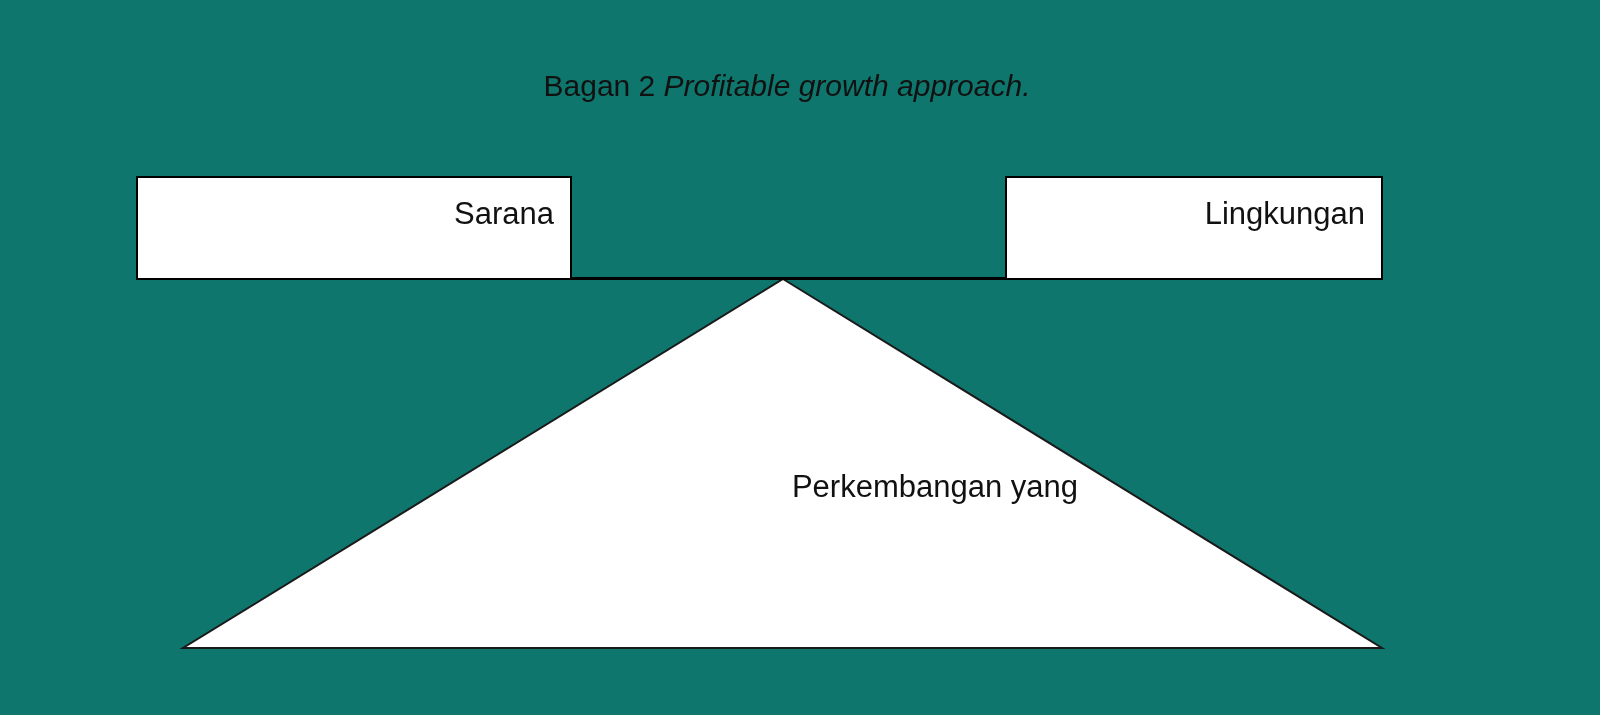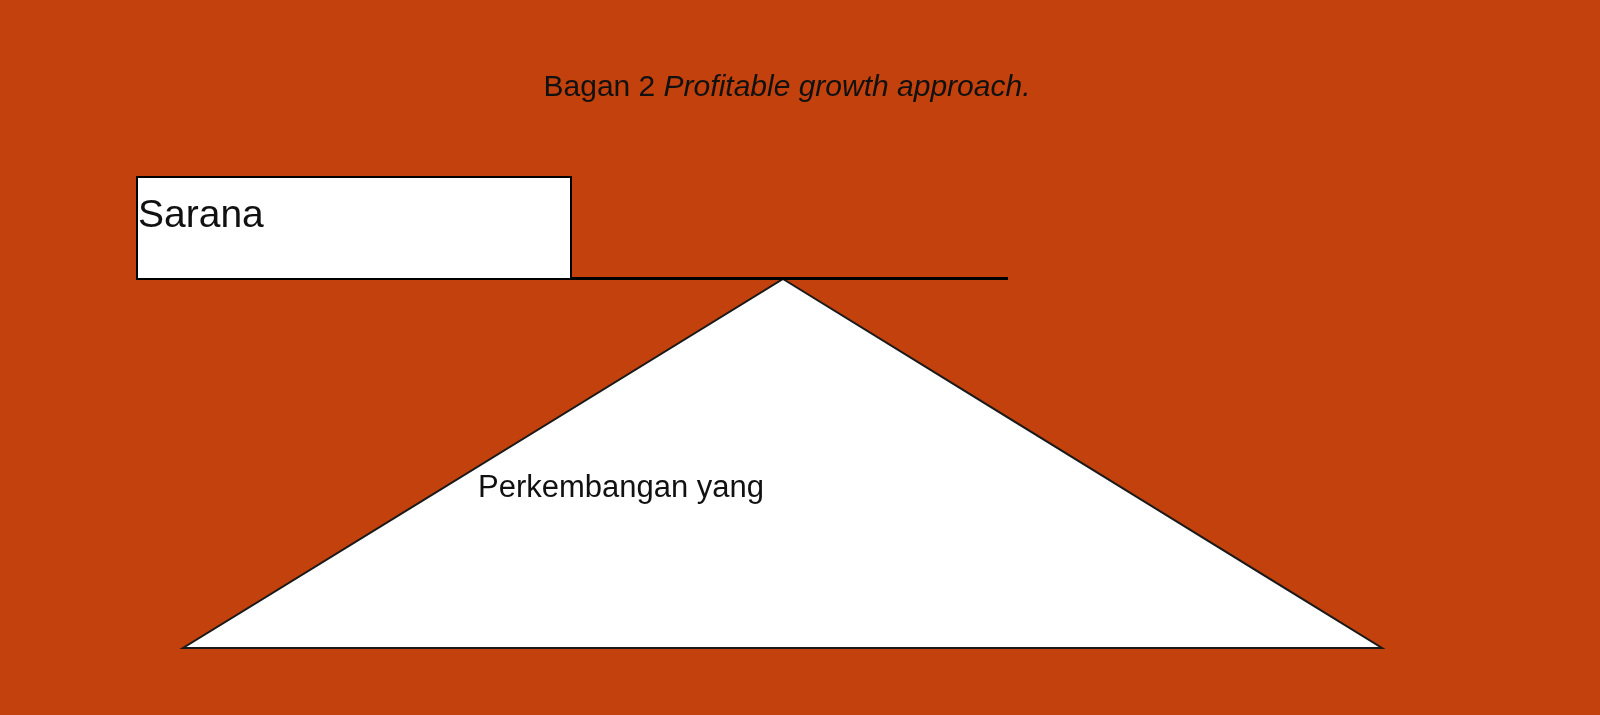--- a/index.html
+++ b/index.html
@@ -11,21 +11,21 @@
   body {
     font-family: "Liberation Sans", sans-serif;
     color: #000000;
     -webkit-font-smoothing: antialiased;
   }
 
   #canvas {
     position: relative;
     width: 1600px;
     height: 715px;
-    background: #c2410c;
+    background: #0f766e;
     overflow: hidden;
   }
 
   
   .figure-title {
     position: absolute;
     left: 0;
     top: 66px;
     width: 1574px;
     text-align: center;
@@ -46,24 +46,24 @@
   .concept-box {
     position: absolute;
     box-sizing: border-box;
     border: 2.5px solid #000000;
     background: #ffffff;
     z-index: 3;
   }
   .concept-box .box-label {
     position: absolute;
     left: 0;
-    right: 4px;
+    right: 16px;
     top: 17px;
-    text-align: left;
-    font-size: 39px;
+    text-align: right;
+    font-size: 31px;
     line-height: 38px;
     white-space: nowrap;
     color: #111111;
   }
 
   #box-sarana {
     left: 136px;
     top: 176px;
     width: 436px;
     height: 104px;
@@ -102,21 +102,21 @@
     stroke-width: 2;
     stroke-linejoin: miter;
   }
 
   
   .triangle-label {
     position: absolute;
     left: 478px;
     top: 463px;
     width: 600px;
-    text-align: left;
+    text-align: right;
     font-size: 31px;
     line-height: 48px;
     color: #111111;
     z-index: 4;
   }
   .triangle-label .label-line {
     display: block;
     white-space: nowrap;
   }
 </style>
@@ -132,18 +132,21 @@
   <svg id="triangle-svg" viewBox="0 0 1600 715" xmlns="http://www.w3.org/2000/svg">
     <polygon points="783,279 1382,648 183,648"></polygon>
   </svg>
 
   <div class="connector-line"></div>
 
   <div id="box-sarana" class="concept-box">
     <span class="box-label">Sarana</span>
   </div>
 
+  <div id="box-lingkungan" class="concept-box">
+    <span class="box-label">Lingkungan</span>
+  </div>
 
   <div class="triangle-label">
     <span class="label-line">Perkembangan yang</span>
   </div>
 
 </div>
 
 </body></html>

